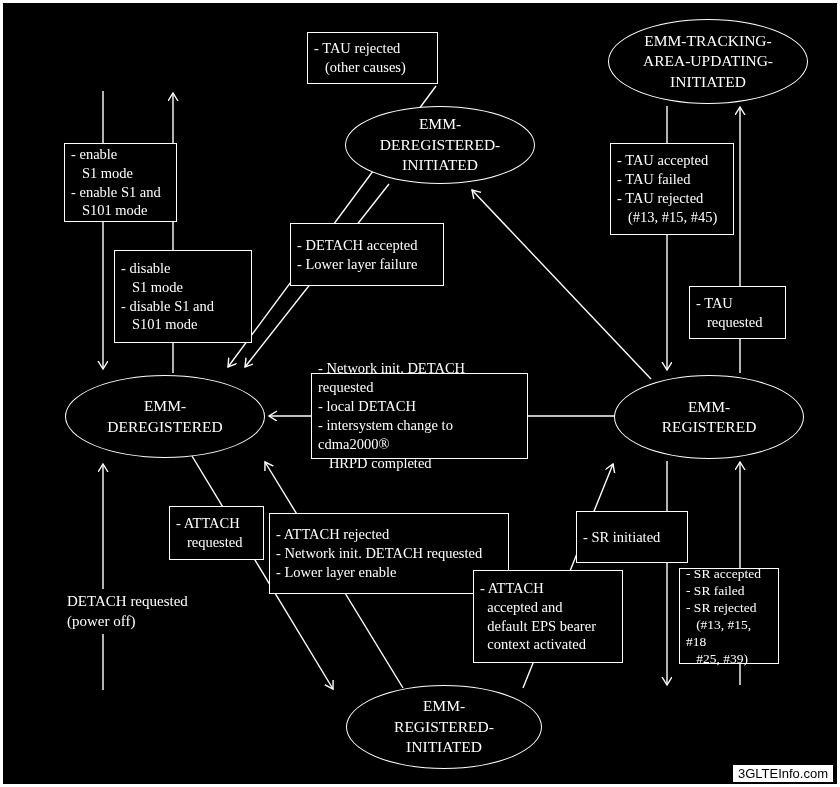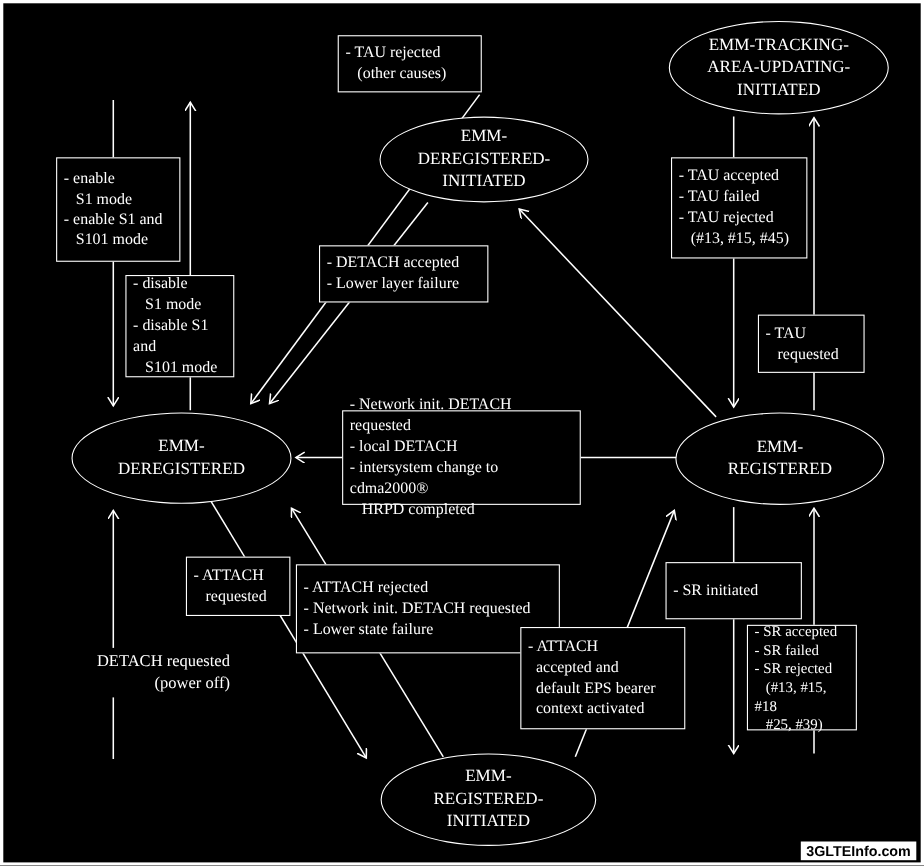--- a/index.html
+++ b/index.html
@@ -15,27 +15,27 @@
     z-index:3;box-sizing:border-box;
   }
   .tbox{
     position:absolute;border:1.5px solid #fff;background:#000;
     white-space:pre-wrap;font-size:14.5px;line-height:1.3;
     padding:3px 6px;box-sizing:border-box;z-index:2;
     display:flex;align-items:center;
   }
   .tbox.small{font-size:13.5px;line-height:1.26;}
   .freetext{
-    position:absolute;background:#000;white-space:pre-line;text-align:right;
+    position:absolute;background:#000;white-space:pre-line;text-align:left;
     font-size:15px;line-height:1.35;z-index:2;padding:2px 2px;box-sizing:border-box;
   }
   svg.arrows{position:absolute;left:0;top:0;z-index:1;}
   .watermark{
     position:absolute;right:4px;bottom:2px;background:#fff;color:#000;
-    font-family:"Liberation Sans", sans-serif;font-weight:bold;font-size:13px;
+    font-family:"Liberation Sans", sans-serif;font-weight:normal;font-size:13px;
     padding:1px 5px;z-index:4;
   }
 </style>
 </head>
 <body>
 
 <div class="canvas">
 
   <svg class="arrows" width="834" height="781">
     <defs>
@@ -76,31 +76,31 @@
 
 
   <div class="state" style="left:343px;top:682px;width:196px;height:84px">EMM-
 REGISTERED-
 INITIATED</div>
 
 
   <div class="tbox" style="left:304px;top:29px;width:131px;height:52px">- TAU rejected
    (other causes)</div>
 
-  <div class="tbox" style="left:48px;top:140px;width:113px;height:95px">- enable
+  <div class="tbox" style="left:61px;top:140px;width:113px;height:79px">- enable
    S1 mode
 - enable S1 and
    S101 mode</div>
 
-  <div class="tbox" style="left:111px;top:247px;width:99px;height:93px">- disable
+  <div class="tbox" style="left:111px;top:247px;width:138px;height:93px">- disable
    S1 mode
 - disable S1 and
    S101 mode</div>
 
-  <div class="tbox" style="left:287px;top:220px;width:154px;height:52px">- DETACH accepted
+  <div class="tbox" style="left:287px;top:220px;width:154px;height:63px">- DETACH accepted
 - Lower layer failure</div>
 
   <div class="tbox" style="left:607px;top:140px;width:124px;height:92px">- TAU accepted
 - TAU failed
 - TAU rejected
    (#13, #15, #45)</div>
 
 
   <div class="tbox" style="left:686px;top:283px;width:97px;height:53px">- TAU
    requested</div>
@@ -108,28 +108,28 @@
   <div class="tbox" style="left:308px;top:370px;width:217px;height:86px">- Network init. DETACH requested
 - local DETACH
 - intersystem change to cdma2000®
    HRPD completed</div>
 
   <div class="tbox" style="left:166px;top:503px;width:95px;height:54px">- ATTACH
    requested</div>
 
   <div class="tbox" style="left:266px;top:510px;width:240px;height:81px">- ATTACH rejected
 - Network init. DETACH requested
-- Lower state failure</div>
+- Lower layer enable</div>
 
   <div class="tbox" style="left:470px;top:567px;width:150px;height:93px">- ATTACH
   accepted and
   default EPS bearer
   context activated</div>
 
-  <div class="tbox" style="left:602px;top:508px;width:124px;height:52px">- SR initiated</div>
+  <div class="tbox" style="left:573px;top:508px;width:112px;height:52px">- SR initiated</div>
 
   <div class="tbox small" style="left:676px;top:565px;width:100px;height:96px">- SR accepted
 - SR failed
 - SR rejected
    (#13, #15, #18
    #25, #39)</div>
 
   <div class="freetext" style="left:62px;top:586px;width:146px">DETACH requested
 (power off)</div>
 

